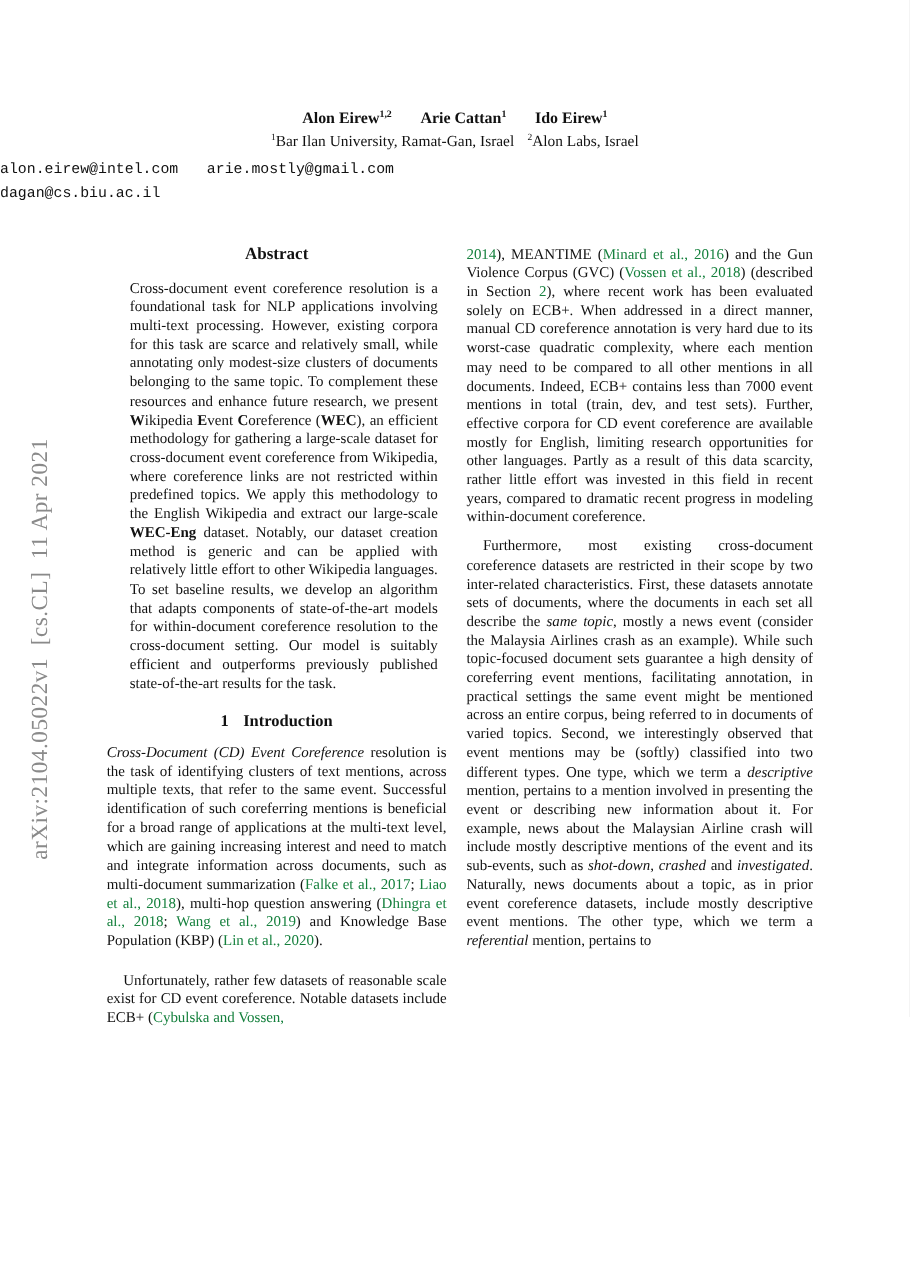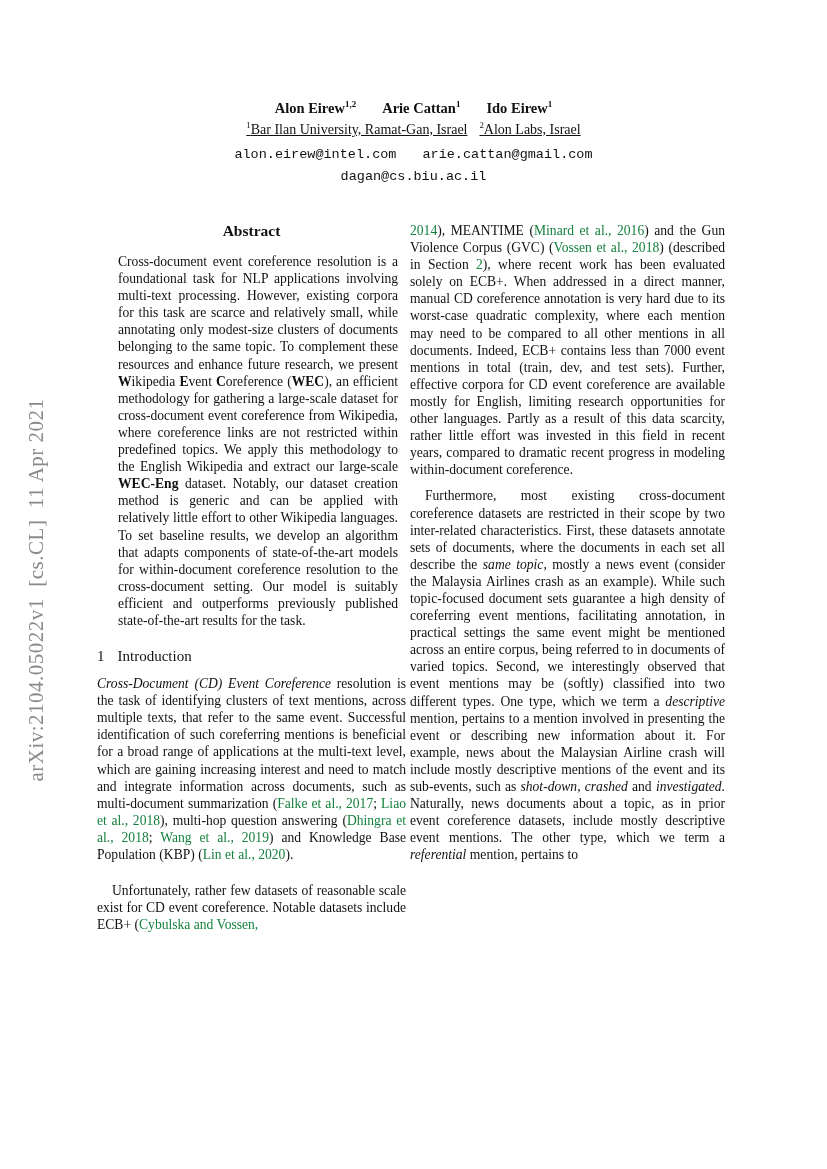--- a/index.html
+++ b/index.html
@@ -37,58 +37,58 @@
     gap: 26px;
     font-size: 14.5px;
     font-weight: bold;
   }
   .affiliations {
     margin-top: 5px;
     display: flex;
     justify-content: center;
     gap: 12px;
     font-size: 14px;
-    text-decoration: underline;
   }
   sup { font-size: 62%; line-height: 0; }
   .emails {
     margin-top: 6px;
     font-family: "Liberation Mono", monospace;
     font-size: 13.5px;
     line-height: 22px;
   }
-  .email-row { display: flex; justify-content: center; gap: 26px; font-family: Liberation Mono, monospace; }
+  .email-row { display: flex; gap: 26px; font-family: Liberation Mono, monospace; }
 
   
   .columns {
     display: flex;
     margin-top: 34px;
     padding-left: 97px;
-    gap: 4px;
+    gap: 18px;
   }
   .col-left  { width: 309px; flex: none; }
   .col-right { width: 315px; flex: none; }
 
   .abstract-heading {
     margin: 0 0 13px 0;
     text-align: center;
     font-size: 15.5px;
     font-weight: bold;
   }
   .abstract-text {
     padding: 0 8px 0 21px;
     font-size: 13px;
     line-height: 17.2px;
     text-align: justify;
   }
 
   .section-heading {
     margin: 19px 0 10px 0;
     font-size: 15px;
-    font-weight: normal;
+    font-weight: bold;
+    text-align: center;
   }
   .section-heading .sec-num { margin-right: 13px; }
 
   .para {
     margin: 0;
     font-size: 13.6px;
     line-height: 17.1px;
     text-align: justify;
   }
   .para.indent { text-indent: 15px; }
@@ -117,21 +117,21 @@
     </div>
 
     <div class="affiliations">
       <span><sup>1</sup><span>Bar Ilan University, Ramat-Gan, Israel</span></span>
       <span><sup>2</sup><span>Alon Labs, Israel</span></span>
     </div>
 
     <div class="emails">
       <div class="email-row">
         <span>alon.eirew@intel.com</span>
-        <span>arie.cattan@gmail.com</span>
+        <span>arie.mostly@gmail.com</span>
       </div>
       <div class="email-row">
         <span>dagan@cs.biu.ac.il</span>
       </div>
     </div>
   </div>
 
   <div class="columns">
 
     <div class="col-left">

